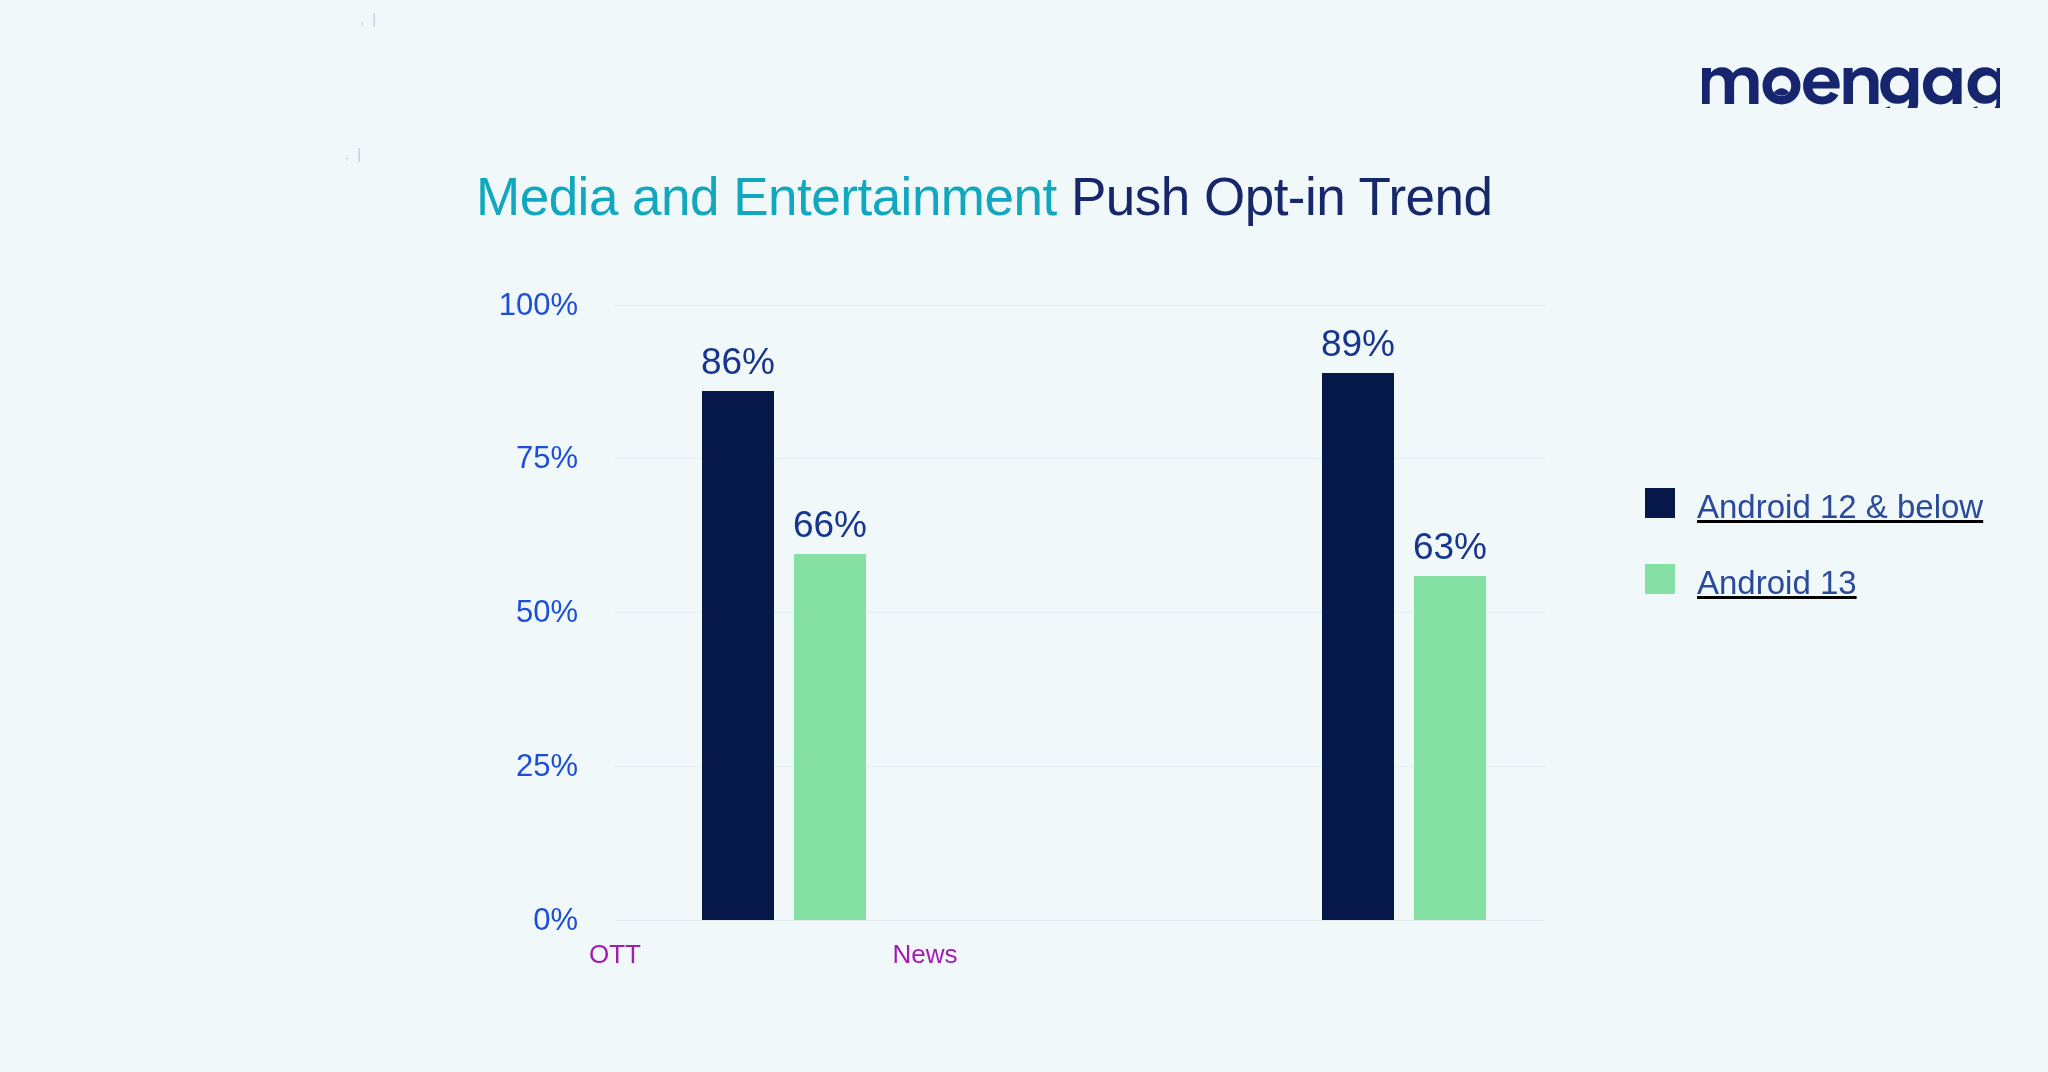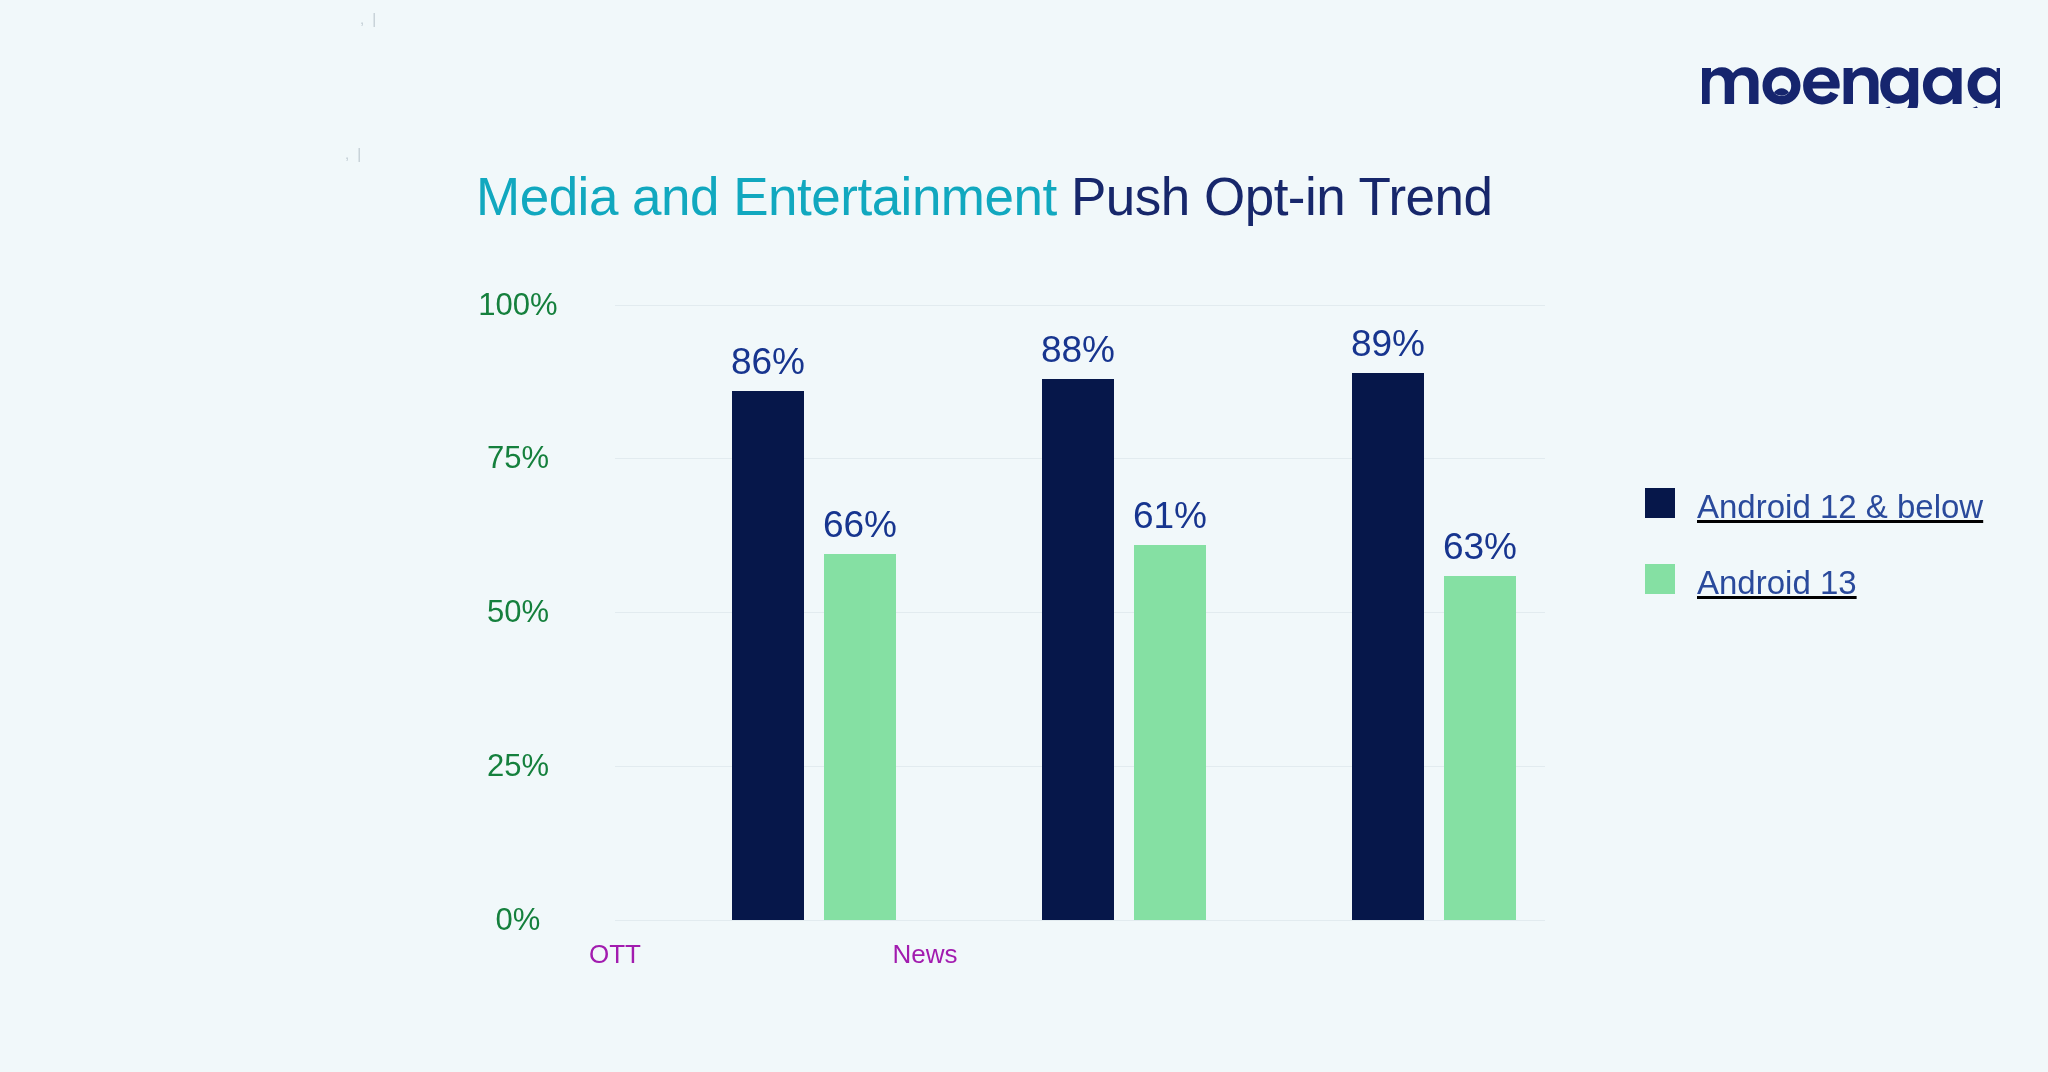--- a/index.html
+++ b/index.html
@@ -67,30 +67,30 @@
     position: absolute;
     left: 615px;
     width: 930px;
     height: 1px;
     background: #e2ebef;
   }
   .ytick {
     position: absolute;
     right: 1470px;           
     width: 120px;
-    text-align: center;
-    color: #15803d;
+    text-align: right;
+    color: #1d4ed8;
     font-size: 31px;
     transform: translateY(-50%);
     white-space: nowrap;
   }
 
   #bars-layer {
     position: absolute;
-    left: 648px;
+    left: 618px;
     top: 305px;
     width: 930px;
     height: 615px;
   }
   .bar-group {
     position: absolute;
     bottom: 0;
     height: 615px;
     width: 310px;
   }
@@ -203,28 +203,20 @@
 
     <div class="bar-group" id="group-0">
       <div class="bar series-0" style="height:529px">
         <span class="bar-label">86%</span>
       </div>
       <div class="bar series-1" style="height:366px">
         <span class="bar-label">66%</span>
       </div>
     </div>
 
-    <div class="bar-group" id="group-1">
-      <div class="bar series-0" style="height:541px">
-        <span class="bar-label">88%</span>
-      </div>
-      <div class="bar series-1" style="height:375px">
-        <span class="bar-label">61%</span>
-      </div>
-    </div>
 
     <div class="bar-group" id="group-2">
       <div class="bar series-0" style="height:547px">
         <span class="bar-label">89%</span>
       </div>
       <div class="bar series-1" style="height:344px">
         <span class="bar-label">63%</span>
       </div>
     </div>
 

